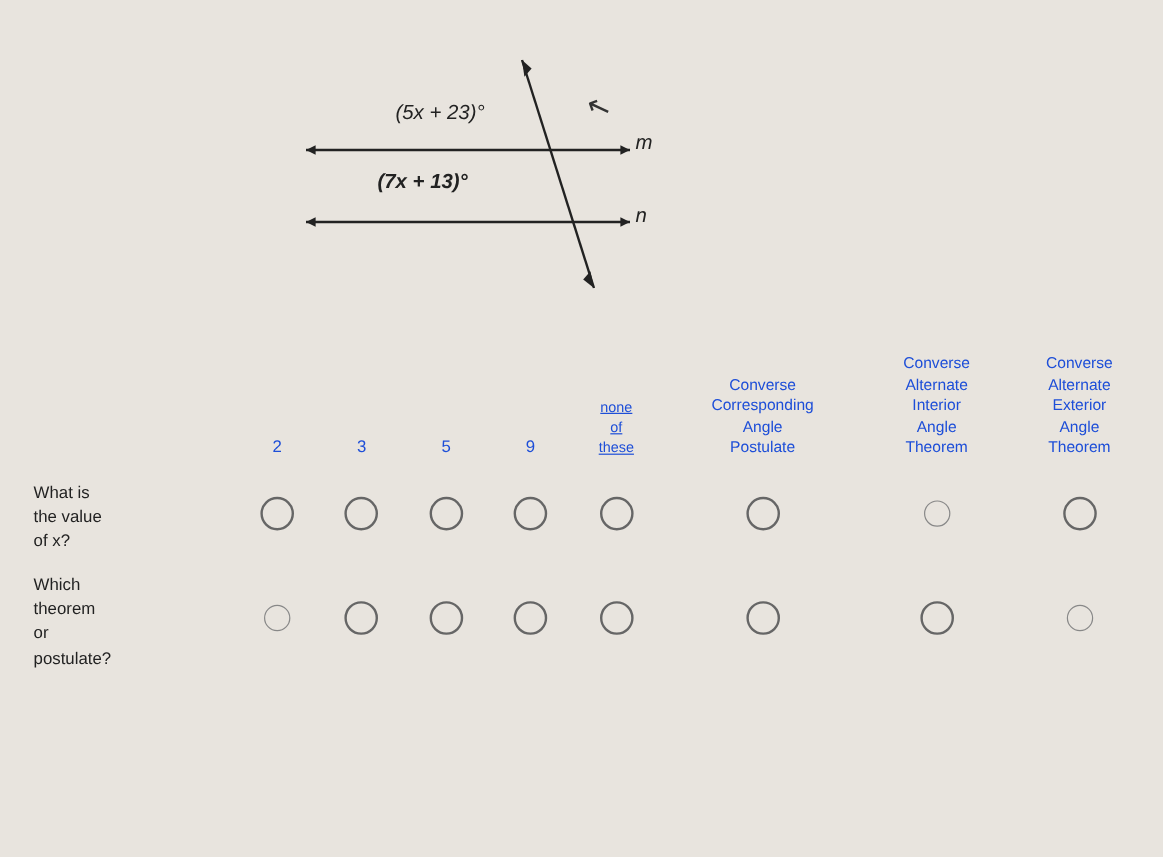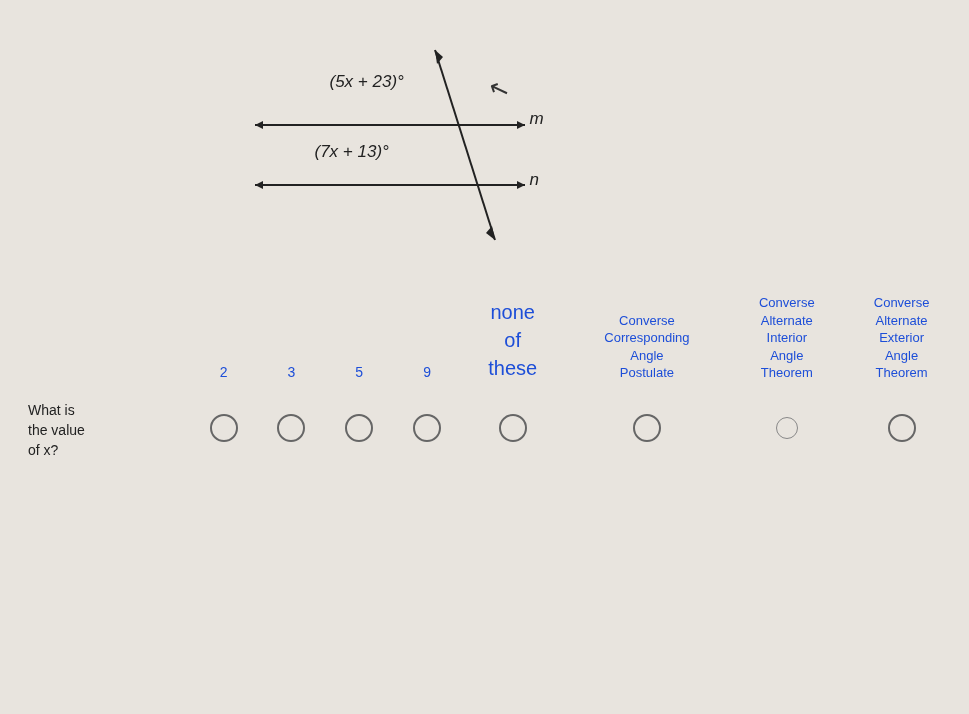--- a/index.html
+++ b/index.html
@@ -139,42 +139,42 @@
       <polygon points="350,165 342,161 342,169" fill="#222"></polygon>
       <polygon points="80,165 88,161 88,169" fill="#222"></polygon>
 
       <line x1="260" y1="30" x2="320" y2="220" stroke="#222" stroke-width="2"></line>
 
       <polygon points="320,220 311,213 317,206" fill="#222"></polygon>
 
       <polygon points="260,30 268,37 262,44" fill="#222"></polygon>
     </svg>
 
-    <div class="angle-label" style="top: 52px; left: 155px;">(5x + 23)°</div>
-    <div class="angle-label" style="top: 122px; left: 140px;">(7x + 13)°</div>
+    <div class="angle-label" style="top: 64px; left: 155px;">(5x + 23)°</div>
+    <div class="angle-label" style="top: 122px; left: 140px; font-weight: bold;">(7x + 13)°</div>
 
     <div class="line-label" style="top: 89px; left: 355px;">m</div>
     <div class="line-label" style="top: 150px; left: 355px;">n</div>
 
     <div class="cursor-arrow">↖</div>
   </div>
 
   <div class="table-section">
     <table class="grid-table">
       <thead>
         <tr class="header-row">
 
           <td class="row-label-cell"></td>
 
           <td>2</td>
           <td>3</td>
           <td>5</td>
           <td>9</td>
 
-          <td style="font-size:20px; line-height:1.4;">
+          <td style="font-size:12px; line-height:1.4;text-decoration:underline;">
             <span>none<br>of<br>these</span>
           </td>
 
           <td style="font-size:13px; line-height:1.35;">
             <span>
               Converse<br>Corresponding<br>Angle<br>Postulate
             </span>
           </td>
 
           <td style="font-size:13px; line-height:1.35;">
@@ -199,17 +199,30 @@
           <td><span class="radio-btn"></span></td>
           <td><span class="radio-btn"></span></td>
           <td><span class="radio-btn"></span></td>
           <td><span class="radio-btn"></span></td>
           <td><span class="radio-btn"></span></td>
           <td><span class="radio-btn"></span></td>
           <td><span class="radio-btn small"></span></td>
           <td><span class="radio-btn"></span></td>
         </tr>
 
+        <tr class="radio-row">
+          <td class="row-label-cell">
+            Which<br>theorem<br>or<br>postulate?
+          </td>
+          <td><span class="radio-btn small"></span></td>
+          <td><span class="radio-btn"></span></td>
+          <td><span class="radio-btn"></span></td>
+          <td><span class="radio-btn"></span></td>
+          <td><span class="radio-btn"></span></td>
+          <td><span class="radio-btn"></span></td>
+          <td><span class="radio-btn"></span></td>
+          <td><span class="radio-btn small"></span></td>
+        </tr>
       </tbody>
     </table>
   </div>
 
 </div>
 
 </body></html>

